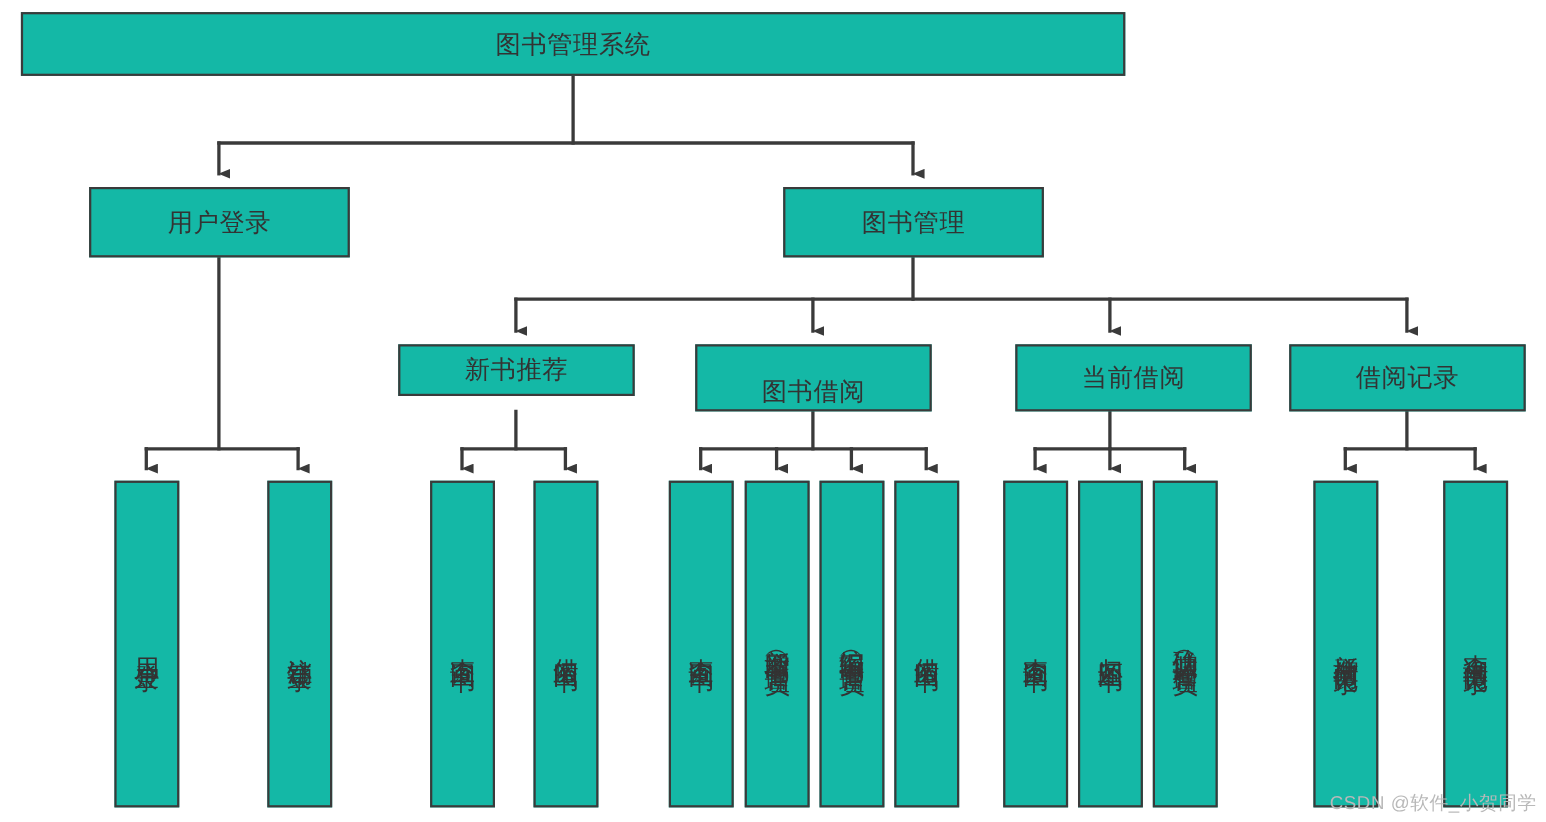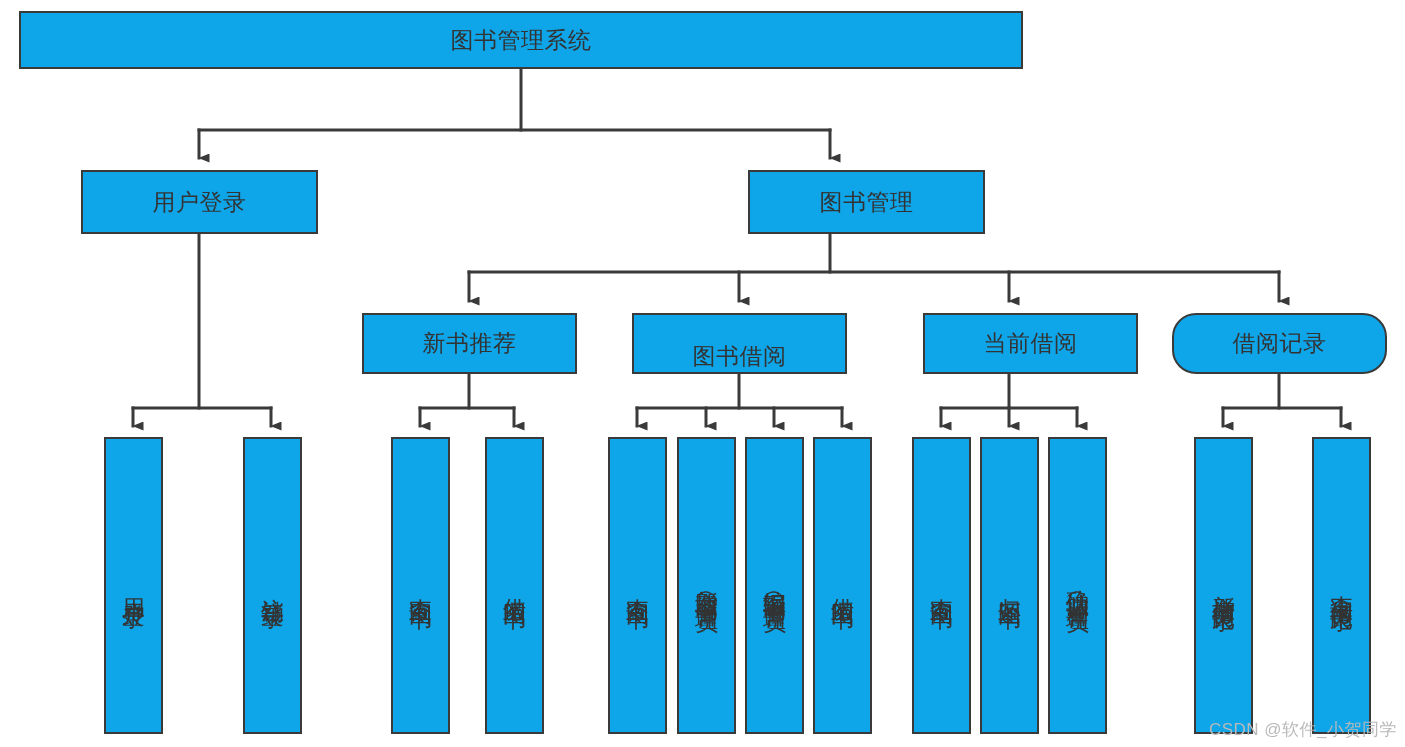--- a/index.html
+++ b/index.html
@@ -23,21 +23,21 @@
     position: absolute;
     left: 0;
     top: 0;
     width: 1405px;
     height: 747px;
   }
   .node-box {
     position: absolute;
     box-sizing: border-box;
     border: 2px solid #3a3a3a;
-    background: #0ea5e9;
+    background: #14b8a6;
     display: flex;
     align-items: center;
     justify-content: center;
     color: #333333;
   }
   .node-box.horizontal {
     font-size: 23px;
     letter-spacing: 0.5px;
   }
   .node-box.vertical {
@@ -125,34 +125,34 @@
     </g>
   </svg>
 
   <div class="node-box horizontal" style="left:19px; top:11px; width:1004px; height:58px;">
     <span class="node-label">图书管理系统</span>
   </div>
 
   <div class="node-box horizontal" style="left:81px; top:170px; width:237px; height:64px;">
     <span class="node-label">用户登录</span>
   </div>
-  <div class="node-box horizontal" style="left:748px; top:170px; width:237px; height:64px;text-align:right;">
+  <div class="node-box horizontal" style="left:712px; top:170px; width:237px; height:64px;text-align:right;">
     <span class="node-label">图书管理</span>
   </div>
 
-  <div class="node-box horizontal" style="left:362px; top:313px; width:215px; height:61px;text-align:center;">
+  <div class="node-box horizontal" style="left:362px; top:313px; width:215px; height:47px;text-align:center;">
     <span class="node-label">新书推荐</span>
   </div>
   <div class="node-box horizontal" style="left:632px; top:313px; width:215px; height:61px;align-items:flex-end;">
     <span class="node-label">图书借阅</span>
   </div>
   <div class="node-box horizontal" style="left:923px; top:313px; width:215px; height:61px;">
     <span class="node-label">当前借阅</span>
   </div>
-  <div class="node-box horizontal" style="left:1172px; top:313px; width:215px; height:61px;border-radius:24px;">
+  <div class="node-box horizontal" style="left:1172px; top:313px; width:215px; height:61px;">
     <span class="node-label">借阅记录</span>
   </div>
 
   <div class="node-box vertical" style="left:104px; top:437px; width:59px; height:297px;">
     <span class="node-label">用户登录</span>
   </div>
   <div class="node-box vertical" style="left:243px; top:437px; width:59px; height:297px;">
     <span class="node-label">注销登录</span>
   </div>
 

